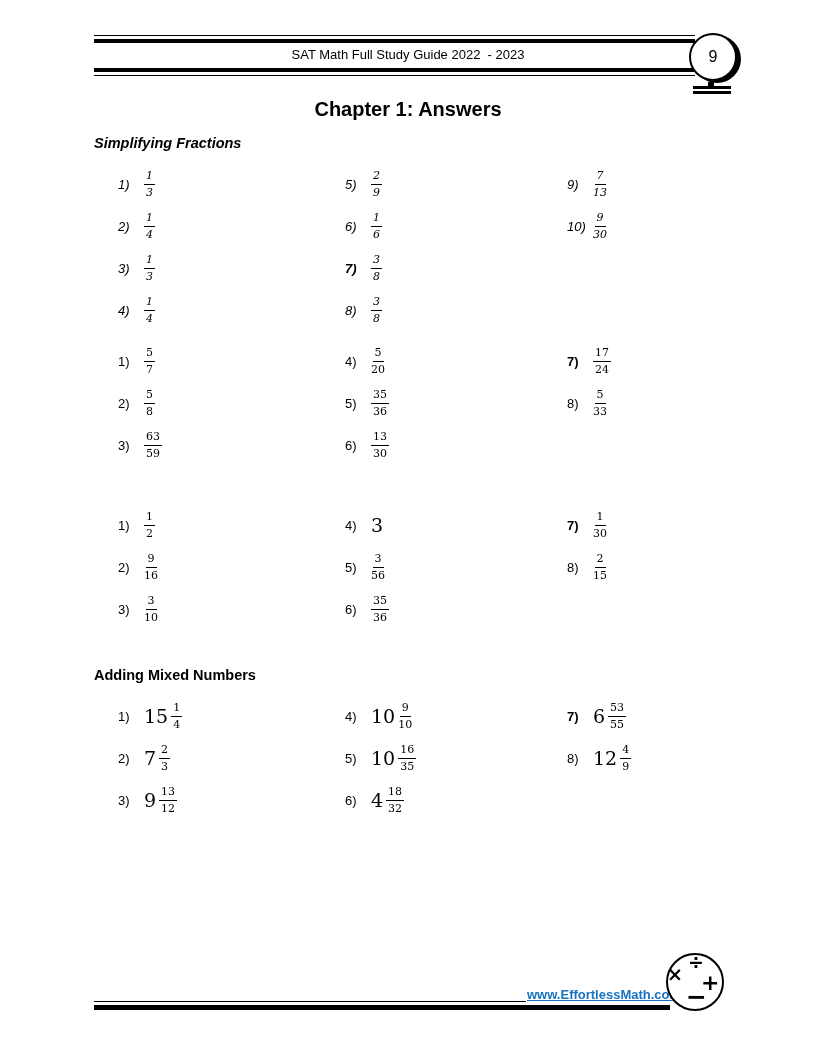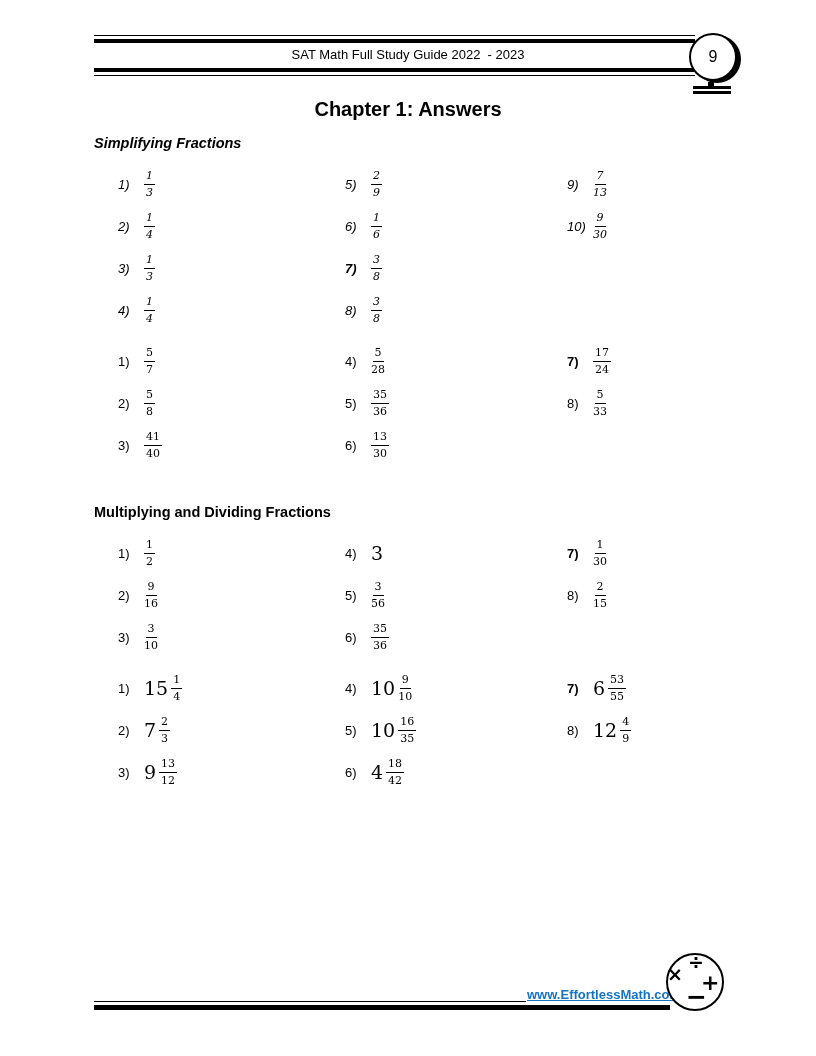--- a/index.html
+++ b/index.html
@@ -165,31 +165,31 @@
         <div class="it">
             <span class="lb">2)</span>
             <span class="fr">
               <span class="nu">5</span>
               <span class="de">8</span>
             </span>
           </div>
         <div class="it">
             <span class="lb">3)</span>
             <span class="fr">
-              <span class="nu">41</span>
-              <span class="de">40</span>
+              <span class="nu">63</span>
+              <span class="de">59</span>
             </span>
           </div>
       </div>
       <div class="col2">
         <div class="it">
             <span class="lb">4)</span>
             <span class="fr">
               <span class="nu">5</span>
-              <span class="de">28</span>
+              <span class="de">20</span>
             </span>
           </div>
         <div class="it">
             <span class="lb">5)</span>
             <span class="fr">
               <span class="nu">35</span>
               <span class="de">36</span>
             </span>
           </div>
         <div class="it">
@@ -213,21 +213,20 @@
             <span class="fr">
               <span class="nu">5</span>
               <span class="de">33</span>
             </span>
           </div>
       </div>
     </div>
   </div>
 
   <div class="sec" id="sec2">
-    <h2 class="sh">Multiplying and Dividing Fractions</h2>
     <div class="grid">
       <div class="col1">
         <div class="it">
             <span class="lb">1)</span>
             <span class="fr">
               <span class="nu">1</span>
               <span class="de">2</span>
             </span>
           </div>
         <div class="it">
@@ -278,20 +277,21 @@
             <span class="fr">
               <span class="nu">2</span>
               <span class="de">15</span>
             </span>
           </div>
       </div>
     </div>
   </div>
 
   <div class="sec" id="sec3">
+    <h2 class="sh">Adding Mixed Numbers</h2>
     <div class="grid">
       <div class="col1">
         <div class="it">
             <span class="lb">1)</span>
             <span class="wh">15</span>
             <span class="fr">
               <span class="nu">1</span>
               <span class="de">4</span>
             </span>
           </div>
@@ -327,21 +327,21 @@
             <span class="fr">
               <span class="nu">16</span>
               <span class="de">35</span>
             </span>
           </div>
         <div class="it">
             <span class="lb">6)</span>
             <span class="wh">4</span>
             <span class="fr">
               <span class="nu">18</span>
-              <span class="de">42</span>
+              <span class="de">32</span>
             </span>
           </div>
       </div>
       <div class="col3">
         <div class="it">
             <span class="lb bd">7)</span>
             <span class="wh">6</span>
             <span class="fr">
               <span class="nu">53</span>
               <span class="de">55</span>

